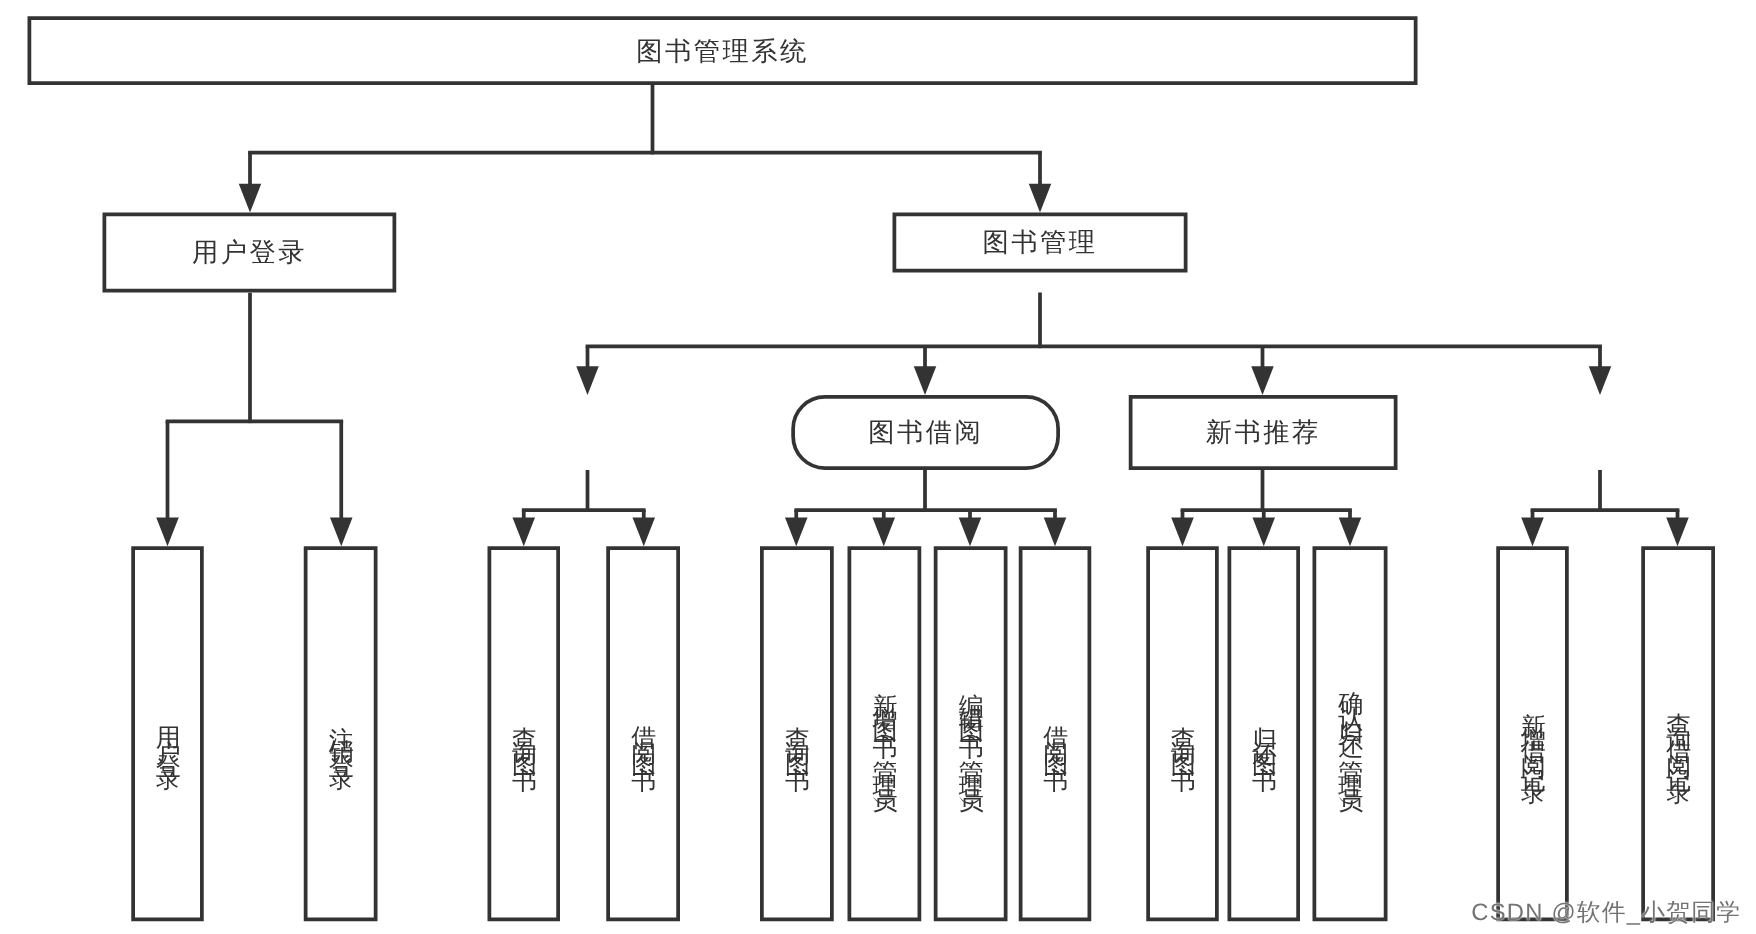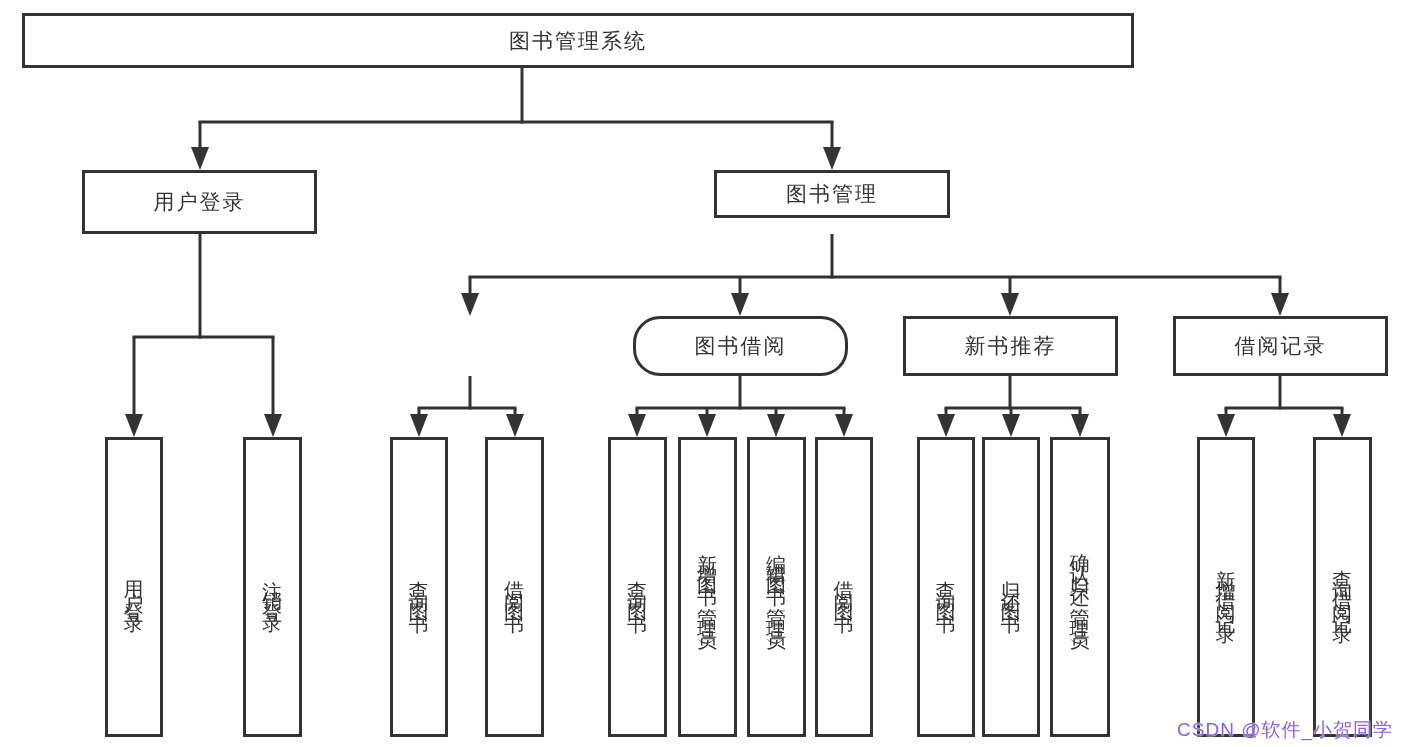--- a/index.html
+++ b/index.html
@@ -42,21 +42,21 @@
     color: #333333;
     z-index: 2;
     top: 437px;
     height: 300px;
   }
   .watermark {
     position: absolute;
     right: 12px;
     bottom: 4px;
     font-size: 19px;
-    color: #8b5cf6;
+    color: #737373;
     text-shadow: 0 0 2px #ffffff, 0 0 1px #ffffff;
     letter-spacing: 1px;
     z-index: 3;
     margin-left: 32px;
   }
 </style>
 </head>
 <body>
 
 <div class="canvas">
@@ -130,21 +130,20 @@
     </g>
   </svg>
 
   <div class="box" style="left:22px; top:13px; width:1112px; height:55px;">图书管理系统</div>
 
   <div class="box" style="left:82px; top:170px; width:235px; height:64px;">用户登录</div>
   <div class="box" style="left:714px; top:170px; width:236px; height:48px;">图书管理</div>
 
   <div class="box" style="left:633px; top:316px; width:215px; height:60px;border-radius:27px;">图书借阅</div>
   <div class="box" style="left:903px; top:316px; width:215px; height:60px;">新书推荐</div>
-  <div class="box" style="left:1173px; top:316px; width:215px; height:60px;">借阅记录</div>
 
   <div class="vbox" style="left:105px; width:58px;">用户登录</div>
   <div class="vbox" style="left:243px; width:59px;">注销登录</div>
 
   <div class="vbox" style="left:390px; width:58px;">查询图书</div>
   <div class="vbox" style="left:485px; width:59px;">借阅图书</div>
 
   <div class="vbox" style="left:608px; width:59px;">查询图书</div>
   <div class="vbox" style="left:678px; width:59px; letter-spacing:11px;">新增图书（管理员）</div>
   <div class="vbox" style="left:747px; width:59px;">编辑图书（管理员）</div>

